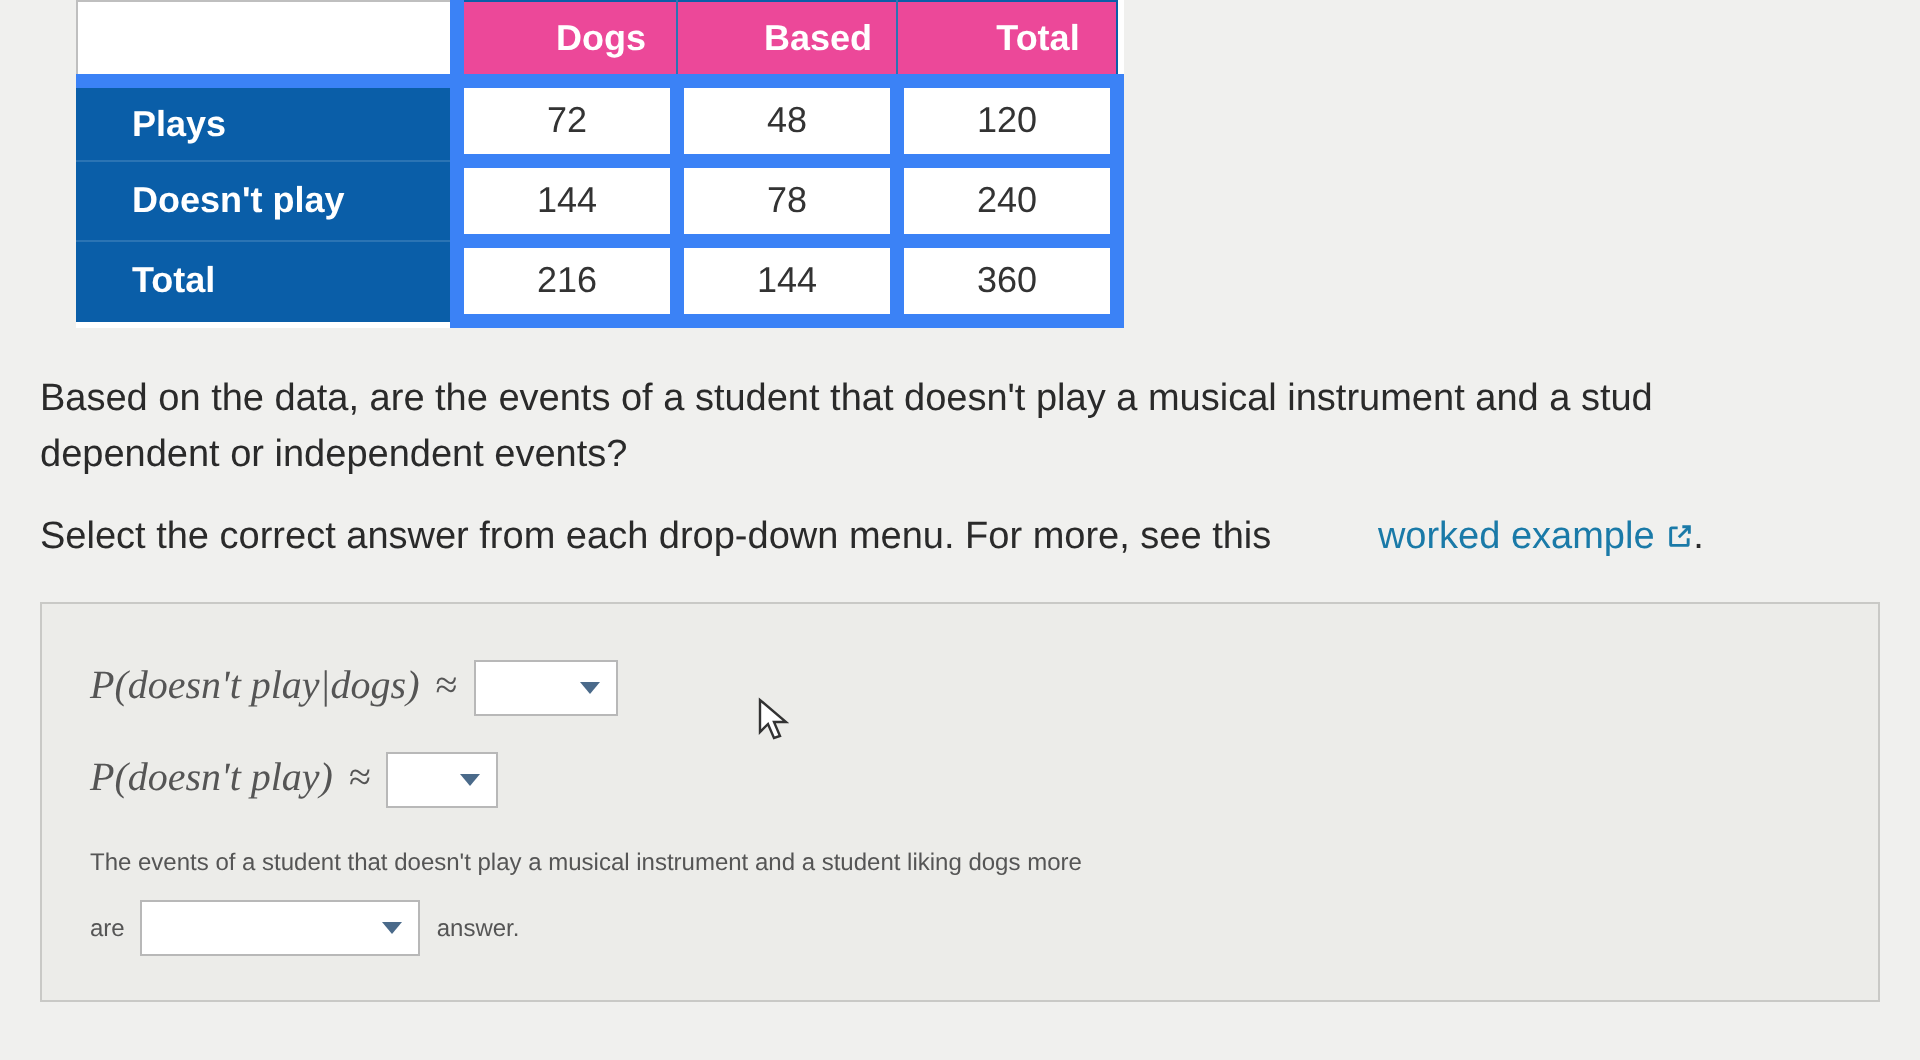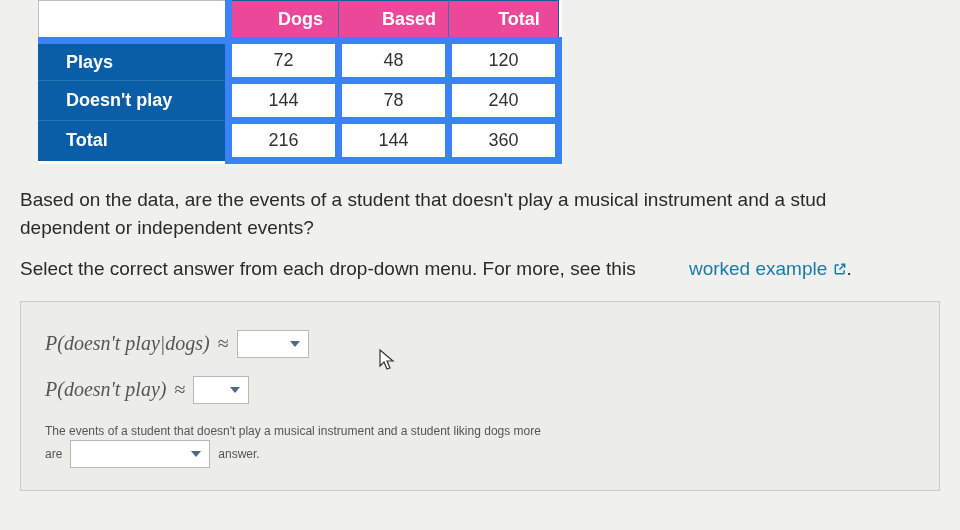--- a/index.html
+++ b/index.html
@@ -132,20 +132,21 @@
   }
   .sentence {
     font-size: 12px;
     color: #555;
     line-height: 1.5;
   }
   .sentence .row2 {
     display: flex;
     align-items: center;
     gap: 8px;
+    margin-top: 10px;
   }
 </style>
 </head>
 <body>
 
 <div class="page">
 
   <table class="data">
     <tbody>
         <tr>

